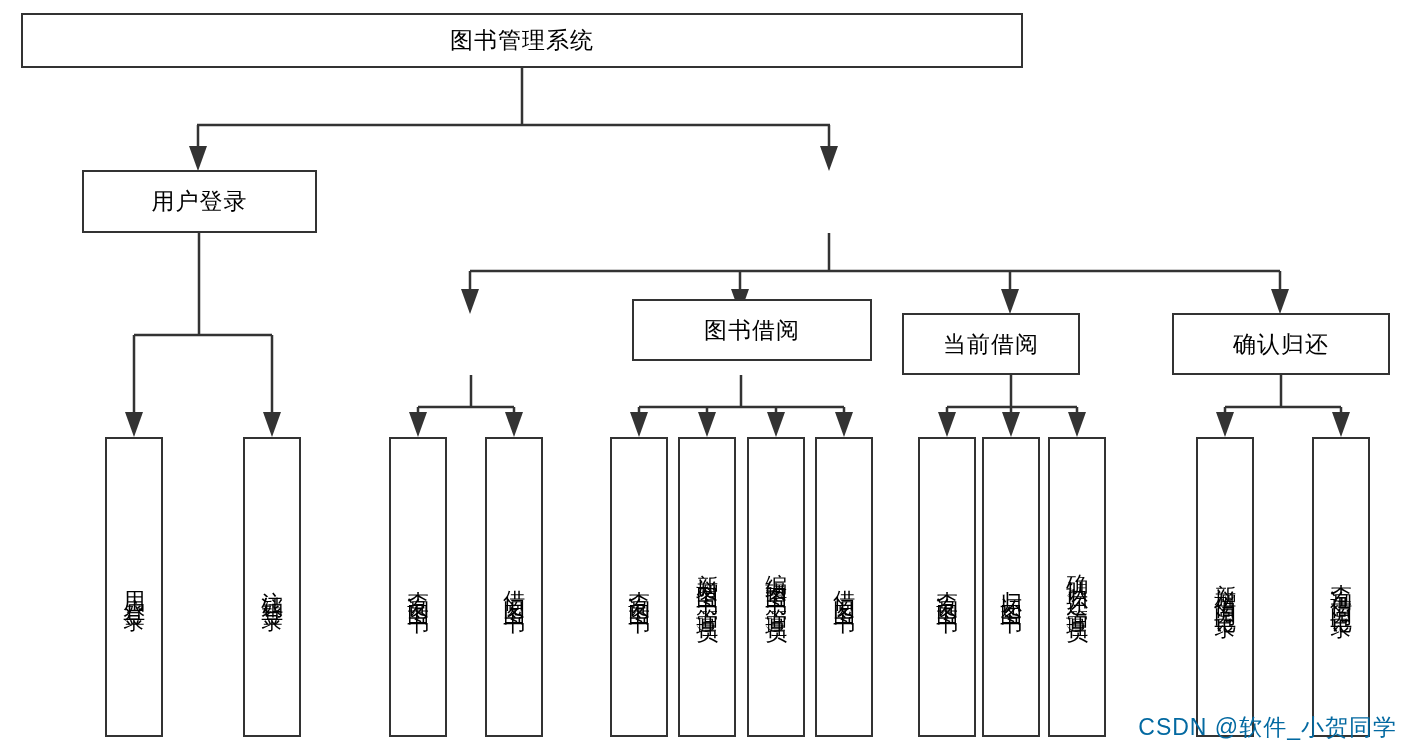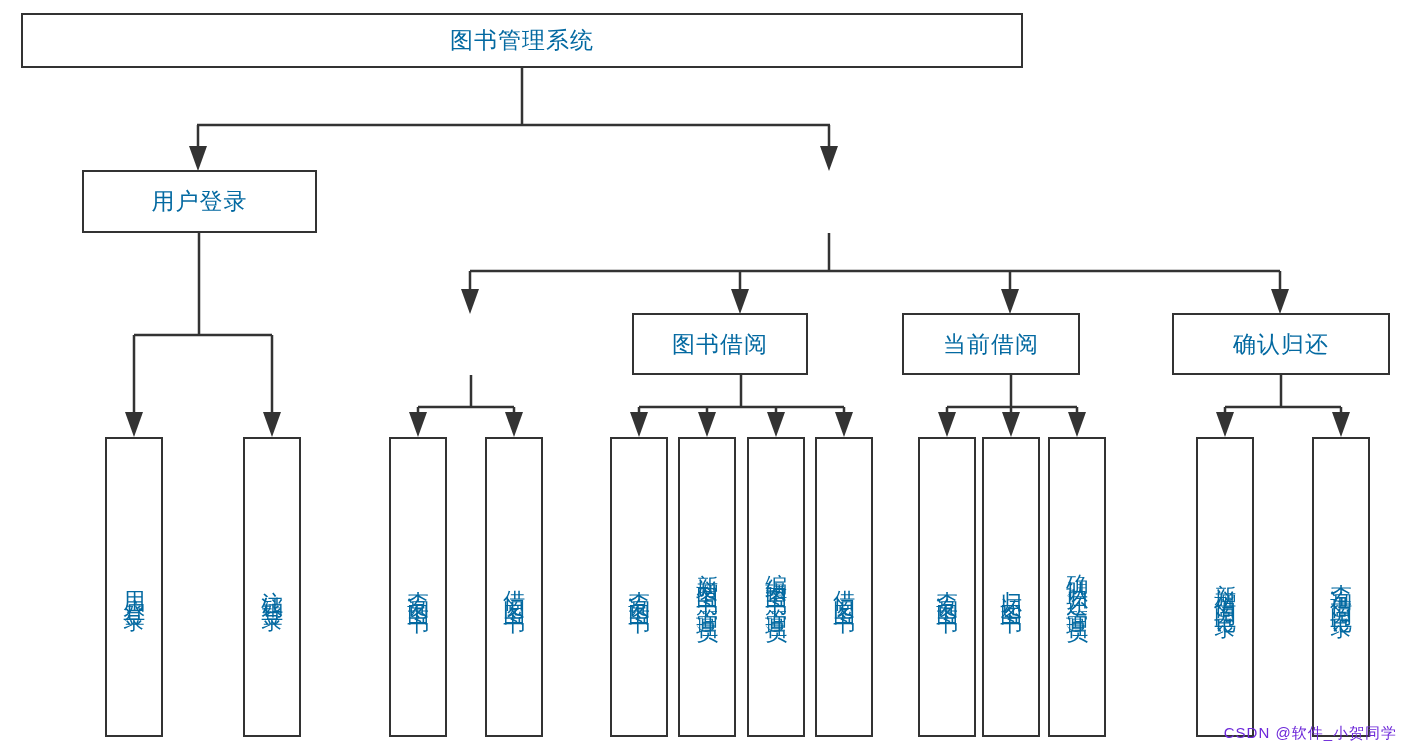--- a/index.html
+++ b/index.html
@@ -18,37 +18,37 @@
     z-index: 1;
   }
   .box {
     position: absolute;
     box-sizing: border-box;
     border: 2.5px solid #333333;
     background: #ffffff;
     display: flex;
     align-items: center;
     justify-content: center;
-    color: #0369a1;
+    color: #000000;
     z-index: 2;
   }
   .box.h { font-size: 23px; letter-spacing: 1px; }
   .box.v span {
     writing-mode: vertical-rl;
     text-orientation: mixed;
     font-size: 22px;
     letter-spacing: 7px;
     line-height: 1.2;
   }
   .watermark {
     position: absolute;
     right: 8px;
     bottom: 4px;
-    font-size: 15px;
-    color: #6d28d9;
+    font-size: 23px;
+    color: #0369a1;
     z-index: 3;
     letter-spacing: 1px;
     white-space: nowrap;
   }
 </style>
 </head>
 <body>
 
 <div id="stage">
 
@@ -96,21 +96,21 @@
   </svg>
 
   <div class="box h" style="left:21px; top:13px; width:1002px; height:55px">
     <span>图书管理系统</span>
   </div>
 
   <div class="box h" style="left:82px; top:170px; width:235px; height:63px">
     <span>用户登录</span>
   </div>
 
-  <div class="box h" style="left:632px; top:313px; width:176px; height:62px">
+  <div class="box h" style="left:632px; top:299px; width:240px; height:62px">
     <span>图书借阅</span>
   </div>
   <div class="box h" style="left:902px; top:313px; width:178px; height:62px">
     <span>当前借阅</span>
   </div>
   <div class="box h" style="left:1172px; top:313px; width:218px; height:62px">
     <span>确认归还</span>
   </div>
 
   <div class="box v" style="left:105px; top:437px; width:58px; height:300px">

